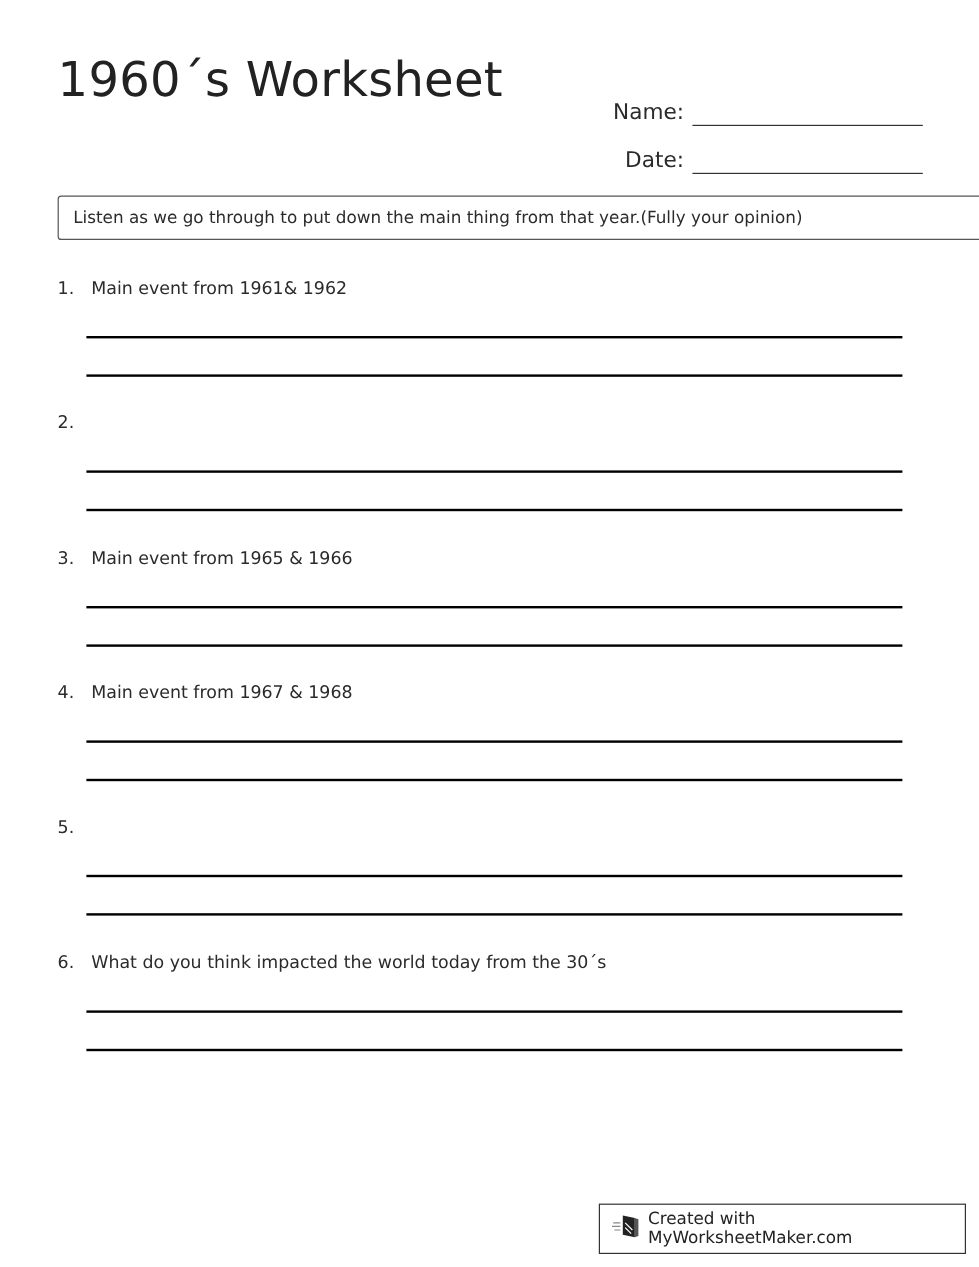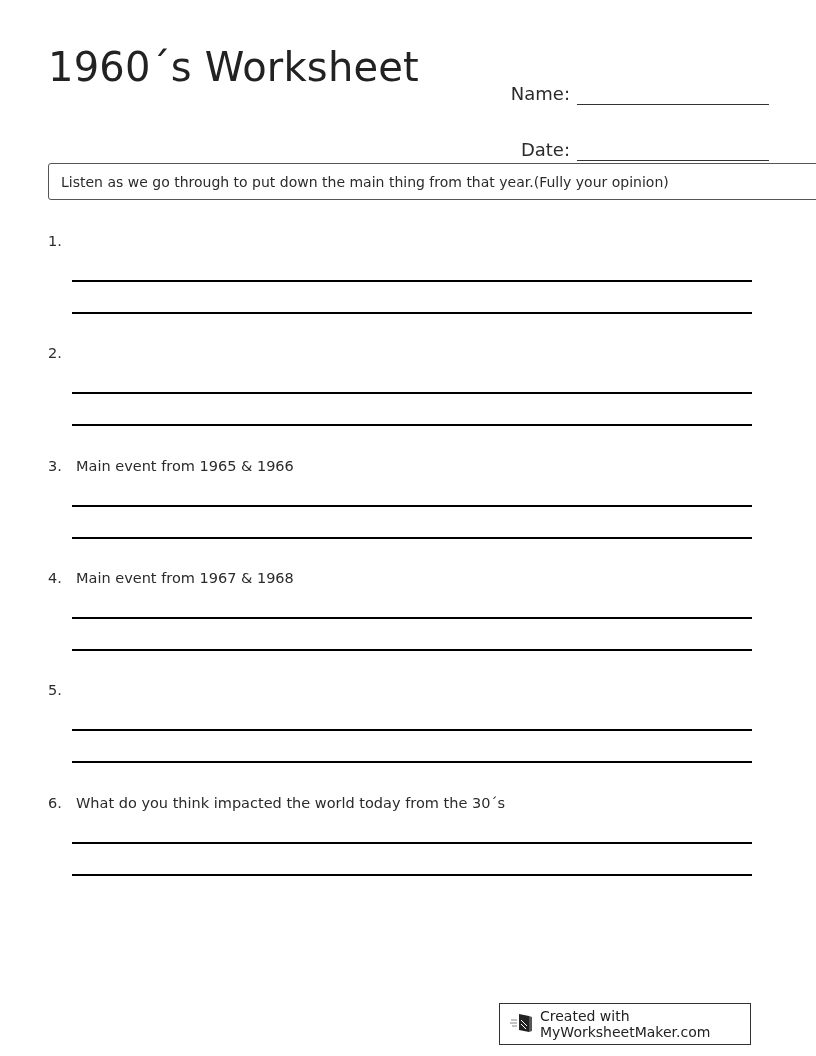--- a/index.html
+++ b/index.html
@@ -8,43 +8,44 @@
     .title { position: absolute; left: 48px; top: 47px; font-size: 40px; font-weight: normal; color: #222; letter-spacing: 0.2px; margin: 0; line-height: 40px; }
     .field { position: absolute; display: flex; align-items: flex-end; }
     .field-label { font-size: 18px; color: #2b2b2b; text-align: right; width: 70px; line-height: 22px; margin-top: 31px; }
     .field-line { width: 192px; border-bottom: 1px solid #333; height: 22px; margin-left: 7px; }
     .instructions { position: absolute; left: 48px; top: 163px; width: 794px; height: 37px; border: 1px solid #555; border-radius: 3px; box-sizing: border-box;
                     padding: 0 12px; font-size: 14px; line-height: 36px; color: #2b2b2b; }
     .question { position: absolute; left: 48px; width: 720px; }
     .q-text { display: flex; font-size: 14.5px; line-height: 20px; color: #2b2b2b; }
     .q-num { width: 28px; }
     .answer-line { position: absolute; left: 24px; width: 680px; height: 0; border-top: 2px solid #000; }
-    .footer { position: absolute; left: 499px; top: 1003px; width: 252px; height: 42px; border: 1px solid #333; box-sizing: border-box;
+    .footer { position: absolute; left: 499px; top: 1003px; width: 306px; height: 42px; border: 1px solid #333; box-sizing: border-box;
               display: flex; align-items: center; padding-left: 10px; font-size: 14px; color: #222; }
     .footer svg { margin-right: 6px; }
   </style>
 </head>
 <body>
 
 <h1 class="title">1960´s Worksheet</h1>
 
 <div class="field" style="left:500px; top:52px;">
   <span class="field-label">Name:</span>
   <span class="field-line"></span>
 </div>
-<div class="field" style="left:500px; top:108px;">
+<div class="field" style="left:500px; top:92px;">
   <span class="field-label">Date:</span>
   <span class="field-line"></span>
 </div>
 
 <div class="instructions">Listen as we go through to put down the main thing from that year.(Fully your opinion)</div>
 
 <div class="question" style="top:231px; height:90px;">
   <div class="q-text">
       <span class="q-num">1.</span>
+      <span>Main event from 1961&amp; 1962</span>
     </div>
   <div class="answer-line" style="top:49px;"></div>
   <div class="answer-line" style="top:81px;"></div>
 </div>
 
 <div class="question" style="top:343px; height:90px;">
   <div class="q-text">
       <span class="q-num">2.</span>
     </div>
   <div class="answer-line" style="top:49px;"></div>

